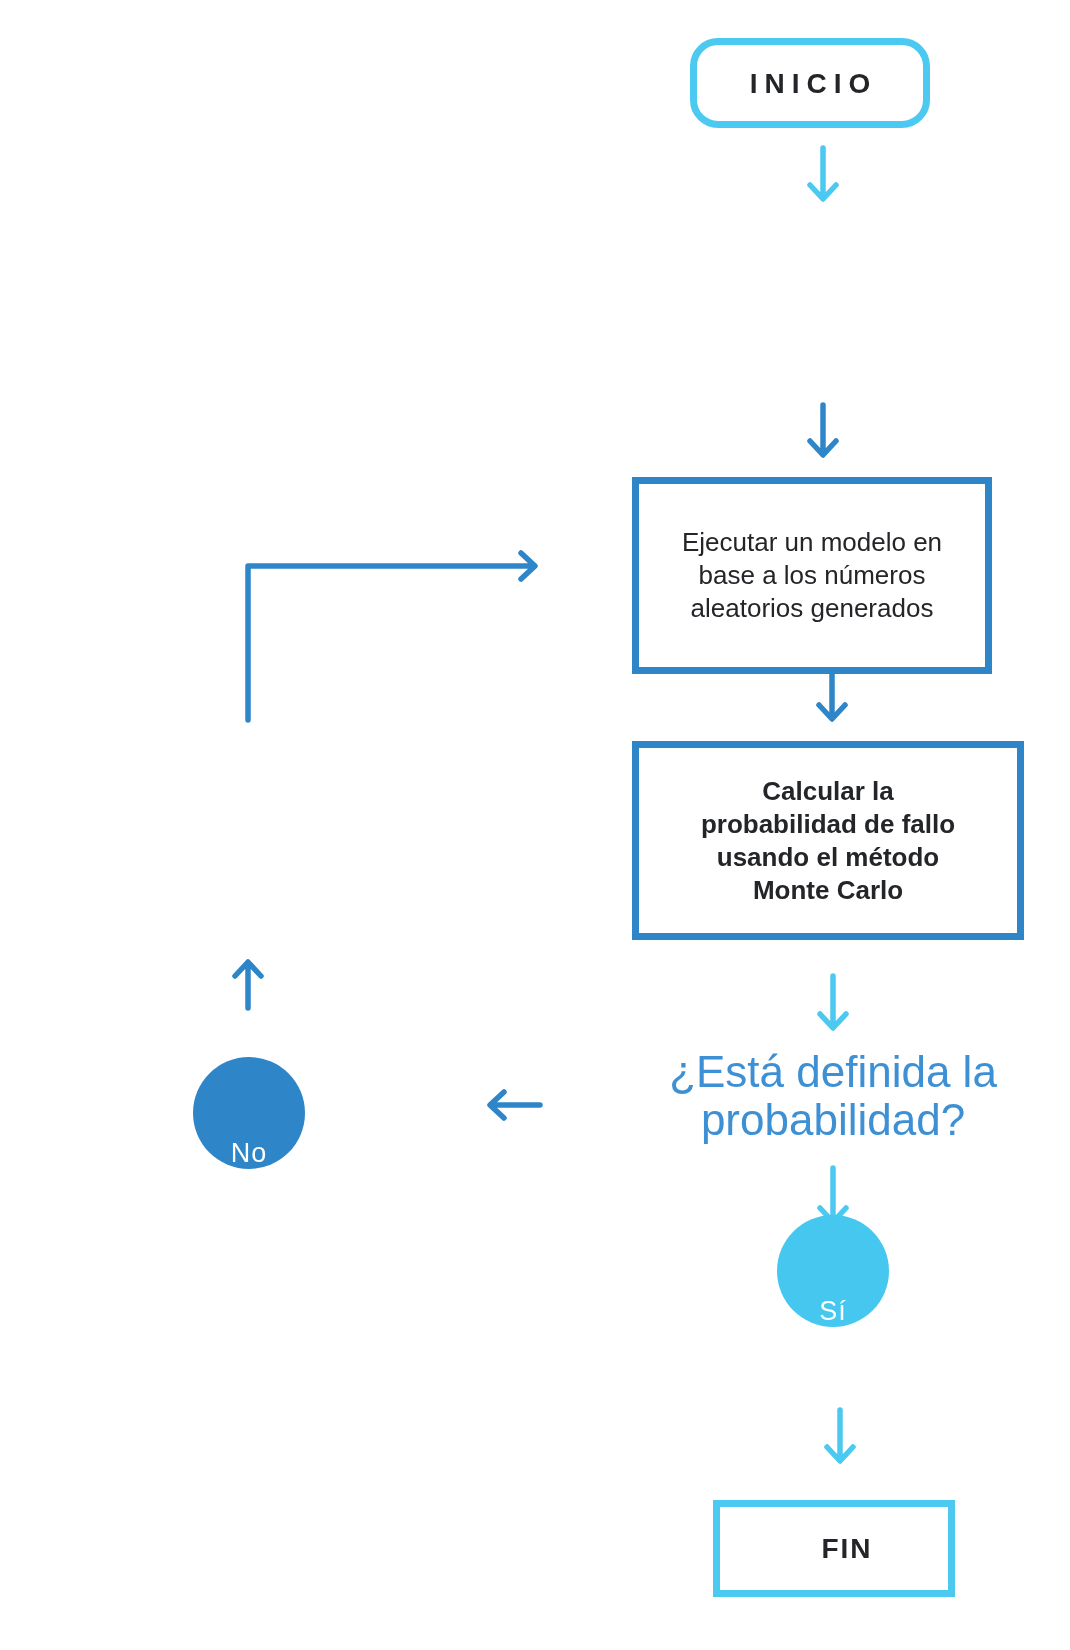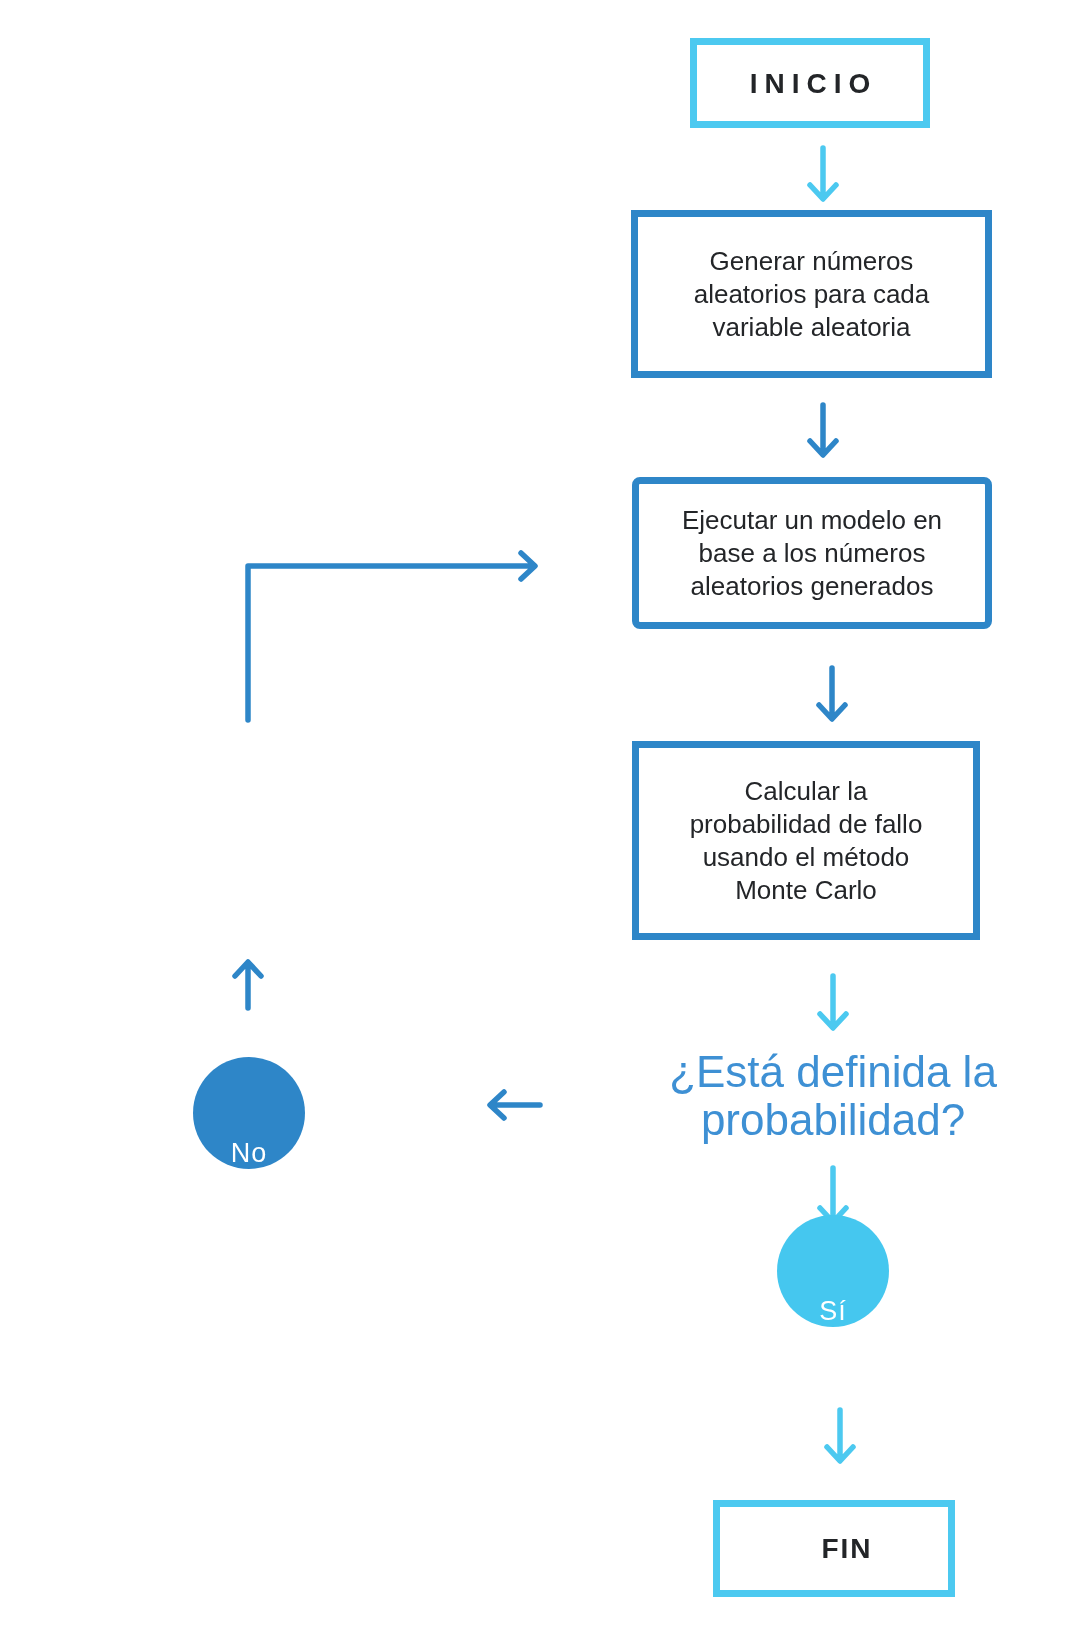--- a/index.html
+++ b/index.html
@@ -77,24 +77,24 @@
   .question {
     position: absolute;
     white-space: pre-line;
     text-align: center;
     font-size: 44px;
     line-height: 48px;
     color: var(--color-question-text);
   }
 
   
-  #node-inicio     { left: 690px; top: 38px;   width: 240px; height: 90px;  }
+  #node-inicio     { left: 690px; top: 38px;   width: 240px; height: 90px; border-radius: 28px;  }
   #node-generar    { left: 631px; top: 210px;  width: 361px; height: 168px; }
-  #node-ejecutar   { left: 632px; top: 477px;  width: 360px; height: 152px; border-radius: 8px; }
-  #node-calcular   { left: 632px; top: 741px;  width: 348px; height: 199px; }
+  #node-ejecutar   { left: 632px; top: 477px;  width: 360px; height: 197px; }
+  #node-calcular   { left: 632px; top: 741px;  width: 392px; height: 199px; font-weight: bold; }
   #node-incrementa { left: 68px;  top: 776px;  width: 360px; height: 134px; }
   #node-fin        { left: 713px; top: 1500px; width: 242px; height: 97px;  }
   #node-question   { left: 583px; top: 1048px; width: 500px; }
   #node-no         { left: 193px; top: 1057px; width: 112px; height: 112px; }
   #node-si         { left: 777px; top: 1215px; width: 112px; height: 112px; }
 </style>
 </head>
 <body>
 
 <div class="canvas">
@@ -117,25 +117,20 @@
 
     <path class="stroke-blue" d="M248 1008 V966 M235 976 L248 962 L261 976"></path>
 
     <path class="stroke-blue" d="M248 720 V566 H531 M521 553 L535 566 L521 579"></path>
   </svg>
 
   <div class="node box-cyan" id="node-inicio">
     <span class="node-label terminal-label inicio-label">INICIO</span>
   </div>
 
-  <div class="node box-blue" id="node-generar">
-    <span class="node-label">Generar números
-aleatorios para cada
-variable aleatoria</span>
-  </div>
 
   <div class="node box-blue" id="node-ejecutar">
     <span class="node-label">Ejecutar un modelo en
 base a los números
 aleatorios generados</span>
   </div>
 
   <div class="node box-blue" id="node-calcular">
     <span class="node-label">Calcular la
 probabilidad de fallo

